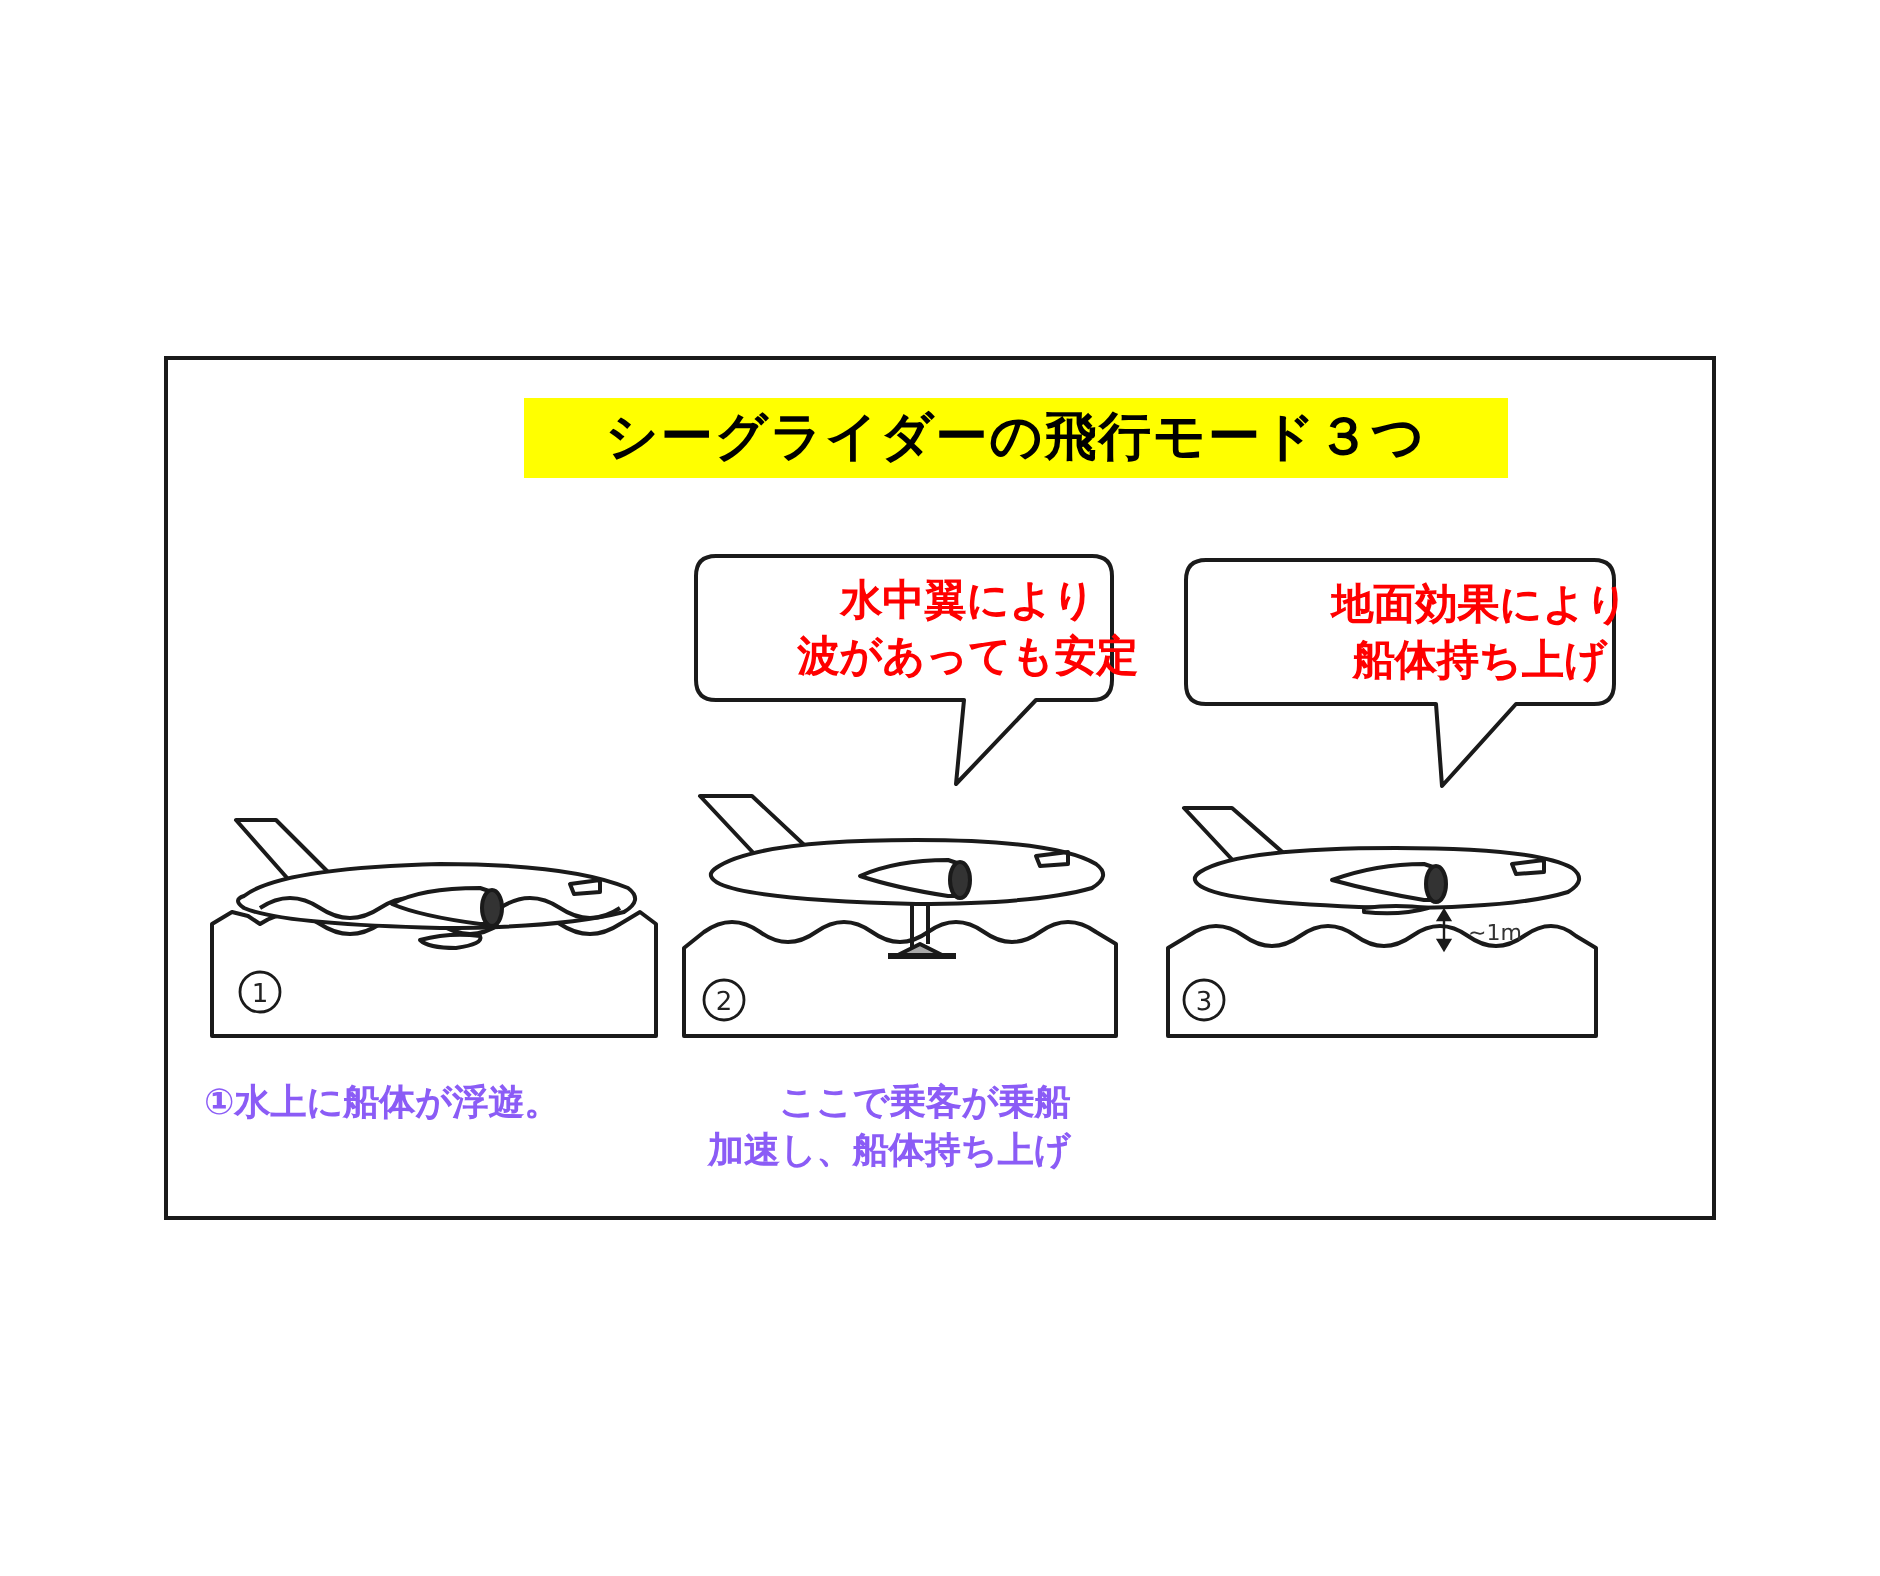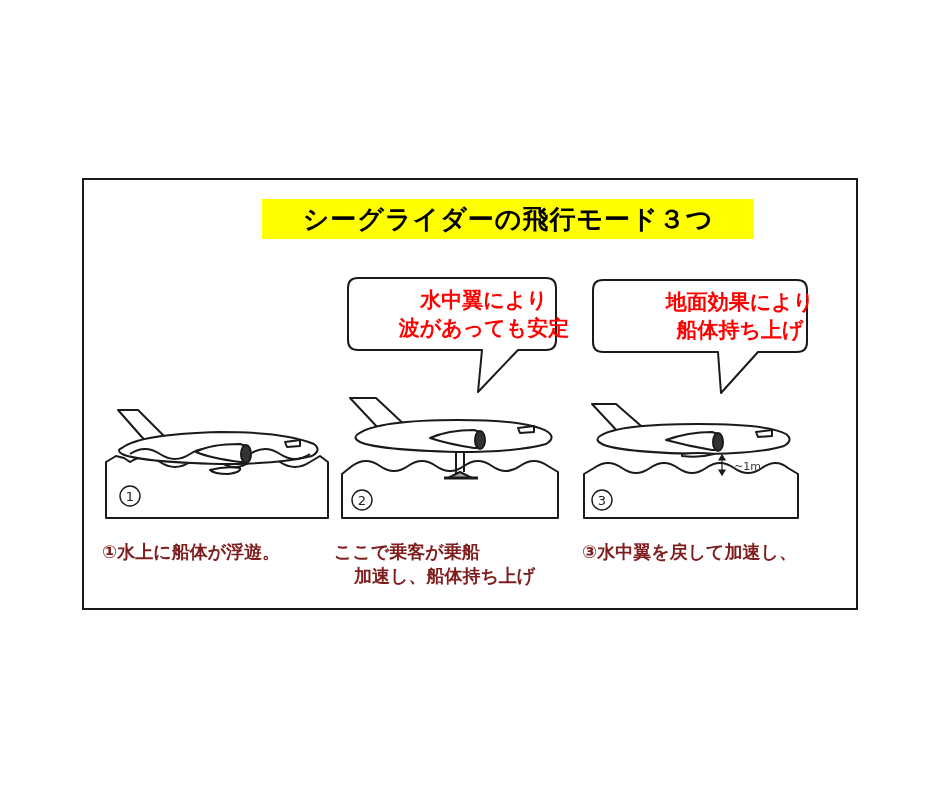--- a/index.html
+++ b/index.html
@@ -15,21 +15,21 @@
       line-height: 40px; text-align: center; letter-spacing: 1px; white-space: nowrap; margin-left: 38px;
     }
     .bubble {
       position: absolute; color: #ff0000; font-weight: bold; font-size: 21px;
       line-height: 28px; text-align: center; white-space: nowrap;
     }
     .bubble-svg { position: absolute; left: 0; top: 0; }
     .scene { position: absolute; }
     .caption {
       position: absolute; font-weight: bold; font-size: 18px; line-height: 24px;
-      color: #7f1d1d; white-space: nowrap;
+      color: #8b5cf6; white-space: nowrap; text-align: right;
     }
     .caption .l2 { display: block; }
     .num {
       font-family: "DejaVu Sans", sans-serif; font-size: 13px; fill: #222;
     }
   </style>
 </head>
 <body>
 
 <div class="frame"></div>
@@ -123,14 +123,13 @@
 </svg>
 
 <div class="caption" style="left:102px; top:540px;">
   <span class="l2">①水上に船体が浮遊。</span>
 </div>
 <div class="caption" style="left:334px; top:540px;">
   <span class="l2">ここで乗客が乗船</span>
   <span class="l2" style="padding-left:20px">加速し、船体持ち上げ</span>
 </div>
 <div class="caption" style="left:582px; top:540px;">
-  <span class="l2">③水中翼を戻して加速し、</span>
 </div>
 
 </body></html>

